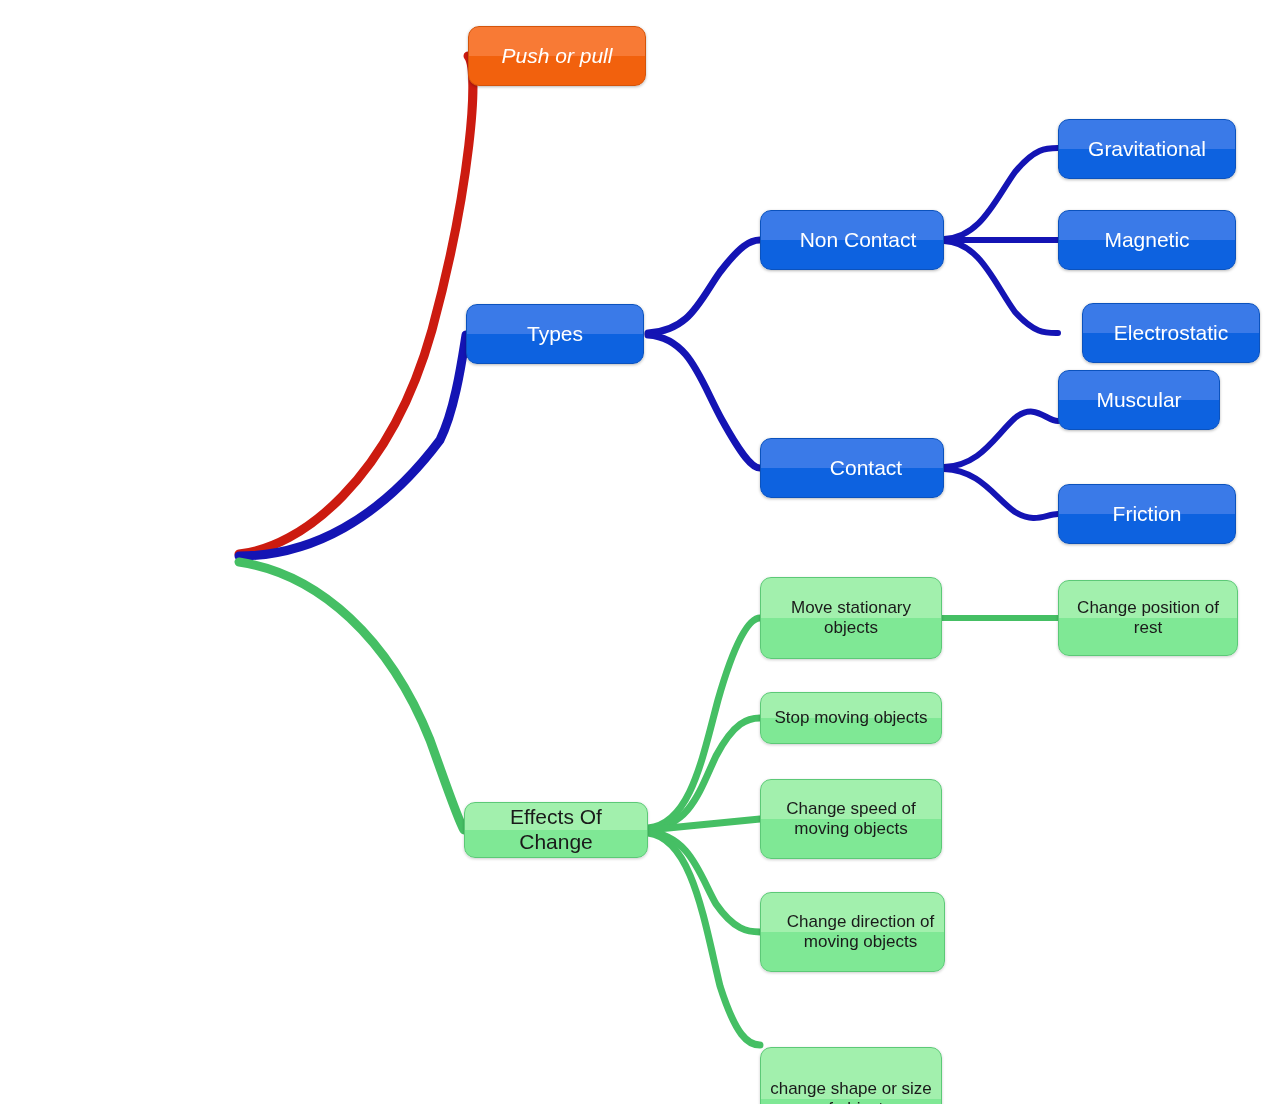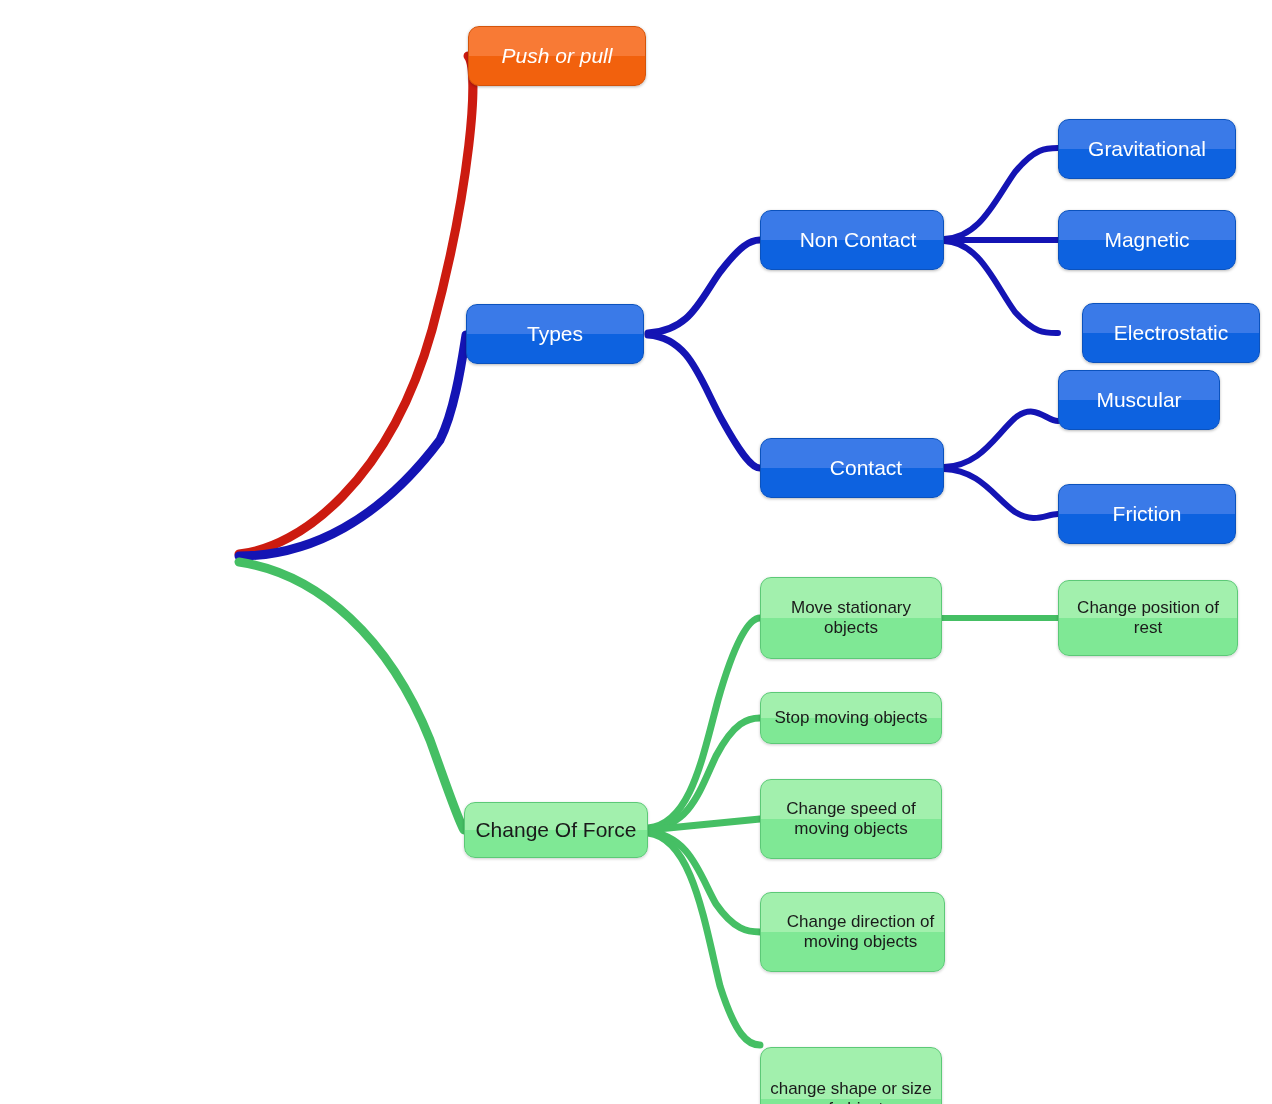--- a/index.html
+++ b/index.html
@@ -153,21 +153,21 @@
 
   <div class="node n-blue" style="left:1058px; top:370px; width:162px; height:60px;">
     <span class="label">Muscular</span>
   </div>
 
   <div class="node n-blue" style="left:1058px; top:484px; width:178px; height:60px;">
     <span class="label">Friction</span>
   </div>
 
   <div class="node n-green" style="left:464px; top:802px; width:184px; height:56px;">
-    <span class="label">Change Of Force</span>
+    <span class="label">Effects Of Change</span>
   </div>
 
   <div class="node n-green n-green-sm" style="left:760px; top:577px; width:182px; height:82px;">
     <span class="label">Move stationary
 objects</span>
   </div>
 
   <div class="node n-green n-green-sm" style="left:1058px; top:580px; width:180px; height:76px;">
     <span class="label">Change position of
 rest</span>

